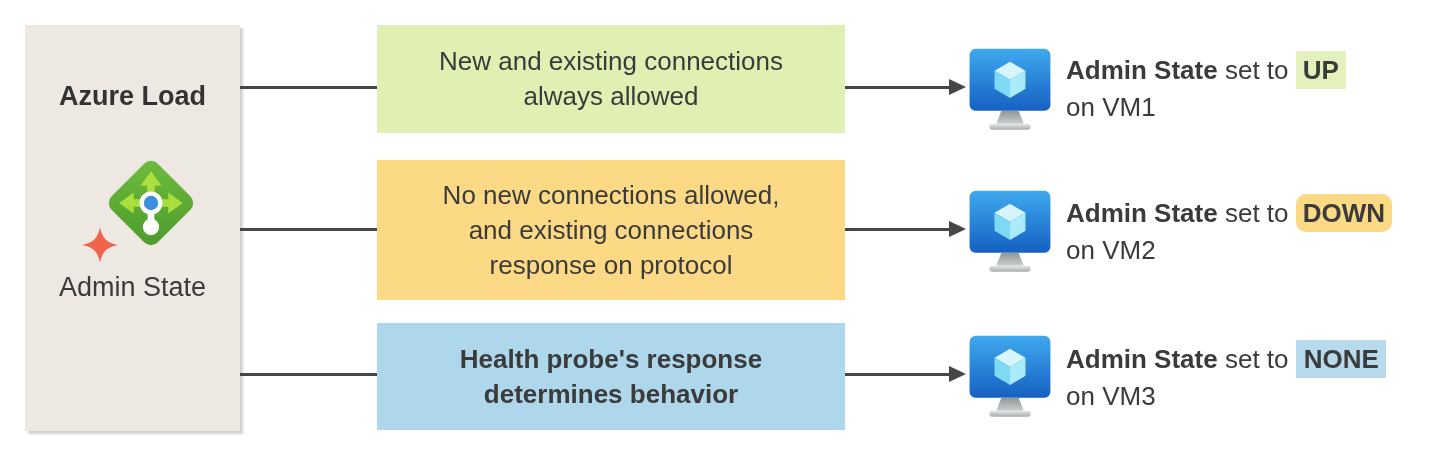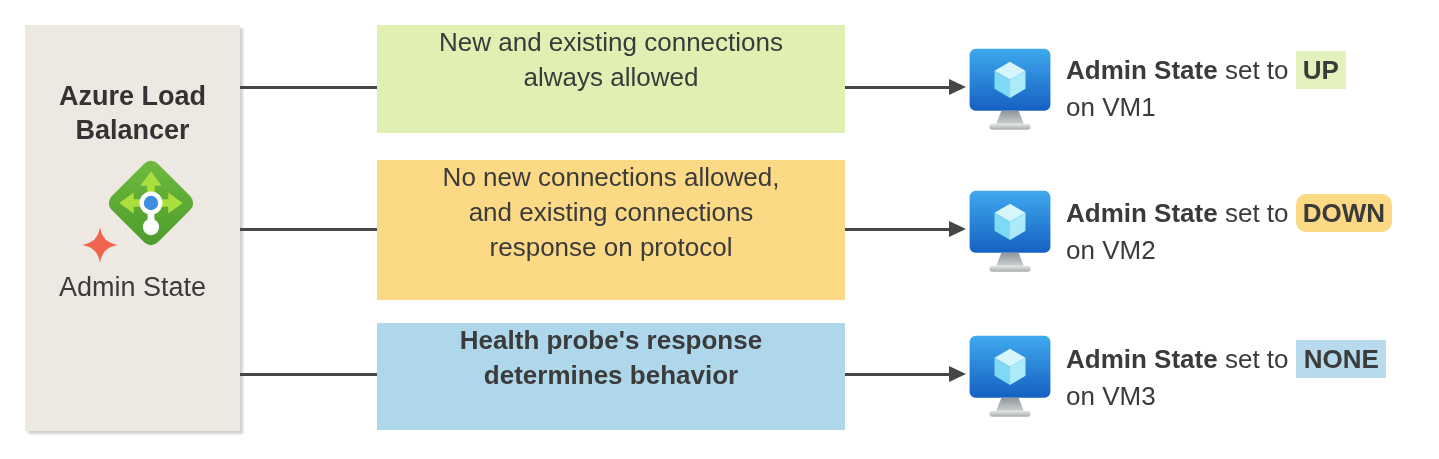--- a/index.html
+++ b/index.html
@@ -20,21 +20,21 @@
   .lb-diamond { position:absolute; left:78px; top:130px; }
   .sparkle    { position:absolute; left:56px; top:201px; }
   .panel-caption {
     position:absolute; top:247px; left:0; width:100%;
     font-size:27px; text-align:center; color:#3B3B3B;
   }
 
   
   .bbox {
     position:absolute; left:377px; width:468px;
-    display:flex; flex-direction:column; justify-content:flex-start;
+    display:flex; flex-direction:column; justify-content:center;
     text-align:center; font-size:26px; line-height:35px; color:#3B3B3B;
   }
   .bbox-up   { top:25px;  height:108px; background:#DFF0B2; }
   .bbox-down { top:160px; height:140px; background:#FBD985; }
   .bbox-none { top:323px; height:107px; background:#AFD7EB;font-weight:bold; }
 
   
   .conn { position:absolute; height:3px; background:#464646; }
   .conn-l { left:240px; width:137px; }
   .conn-r { left:845px; width:105px; }
@@ -57,21 +57,20 @@
   .hl-none { background:#B7DAEC;padding-left:8px; }
 </style>
 </head>
 <body>
 
 <div class="canvas">
 
   <div class="panel">
     <div class="panel-title">
       <div>Azure Load</div>
-      <div>Balancer</div>
     </div>
 
     <svg class="lb-diamond" width="96" height="96" viewBox="0 0 100 100">
       <defs>
         <linearGradient id="gGreen" x1="0" y1="0" x2="1" y2="1">
           <stop offset="0" stop-color="#6FBC3F"></stop>
             <stop offset="1" stop-color="#4C9A2B"></stop>
         </linearGradient>
       </defs>
       <rect x="16" y="16" width="68" height="68" rx="10" transform="rotate(45 50 50)" fill="url(#gGreen)"></rect>

